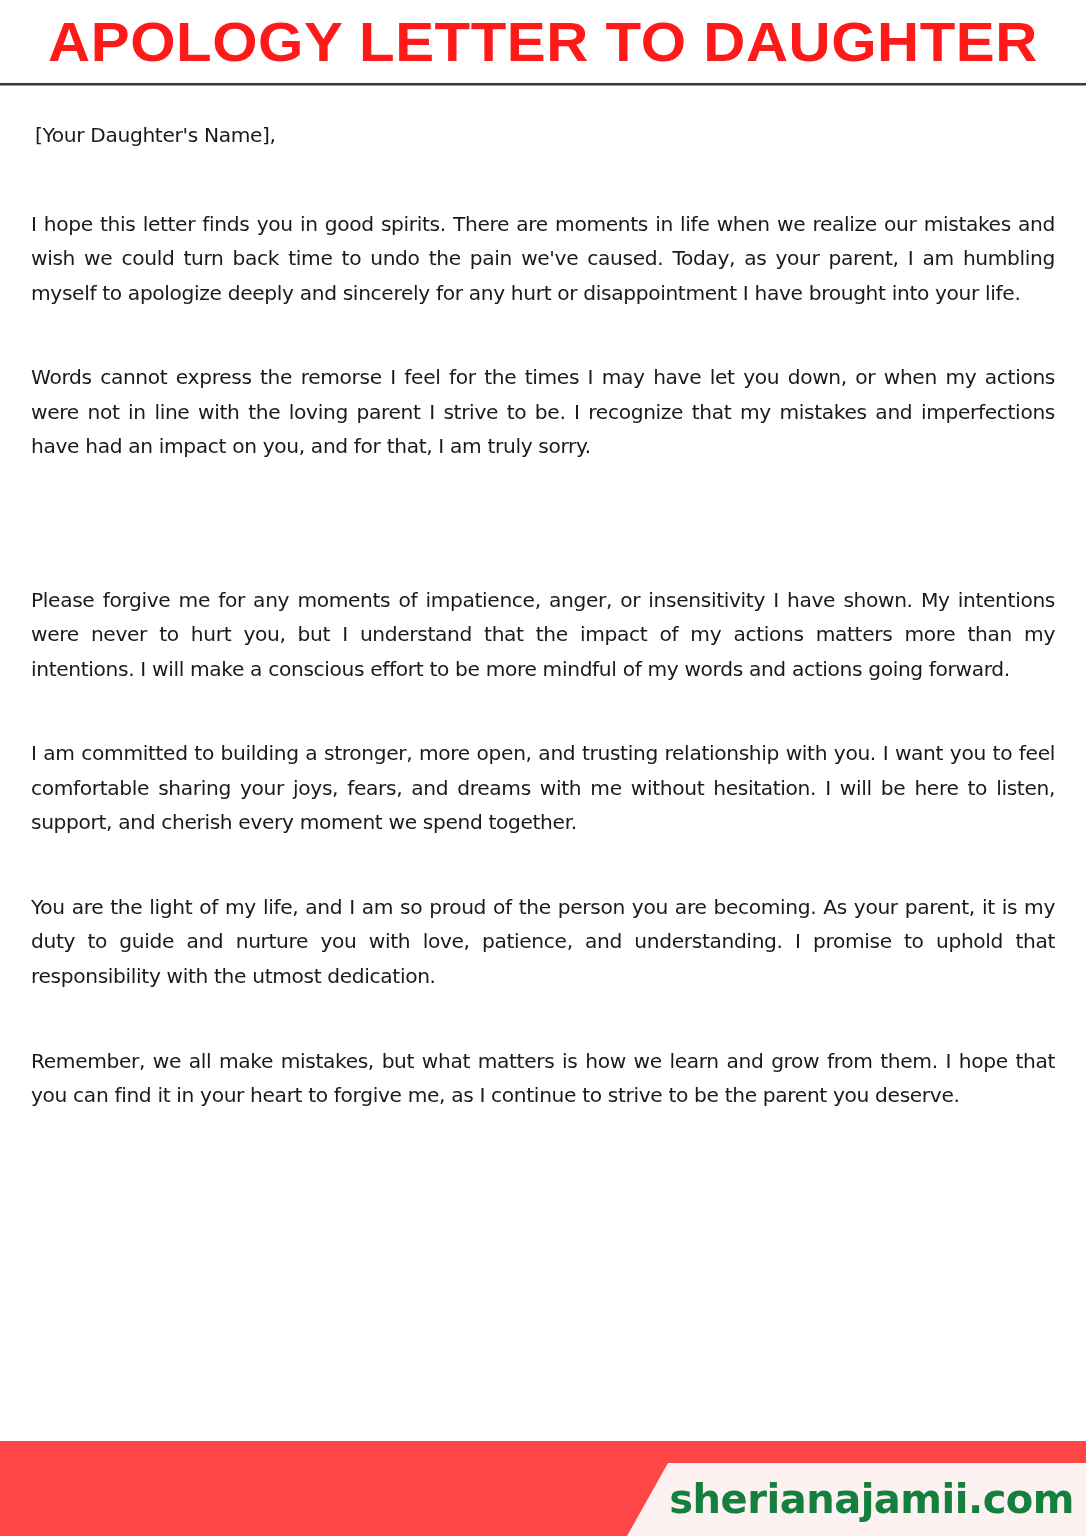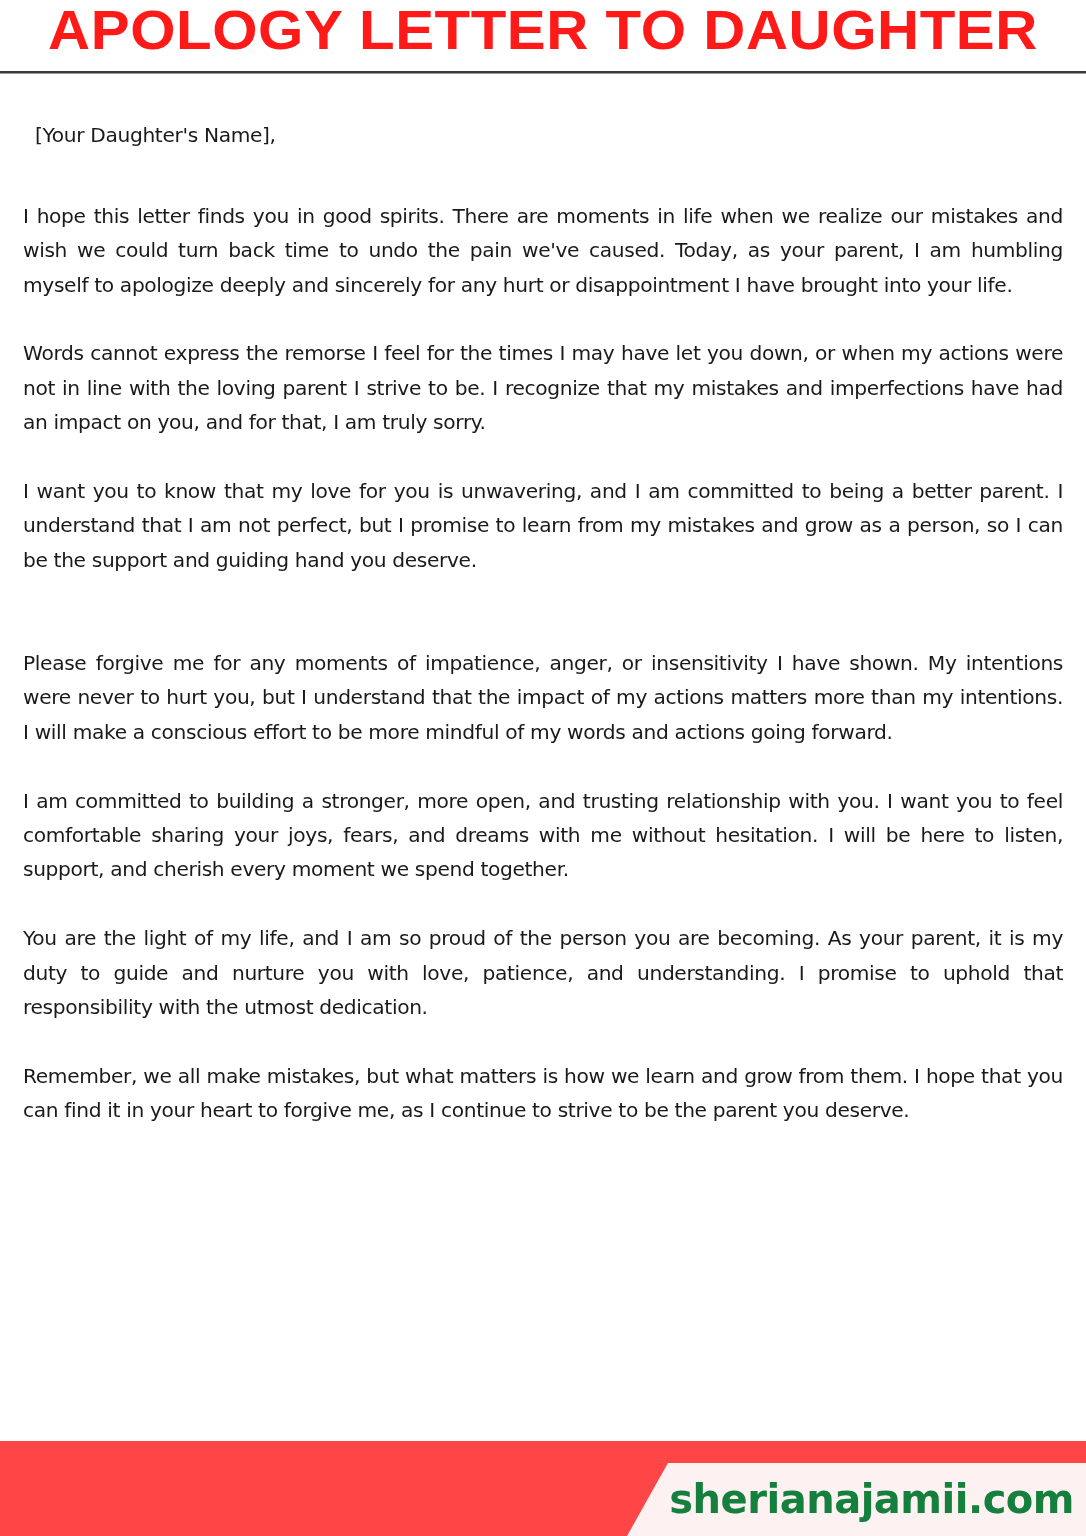--- a/index.html
+++ b/index.html
@@ -10,21 +10,21 @@
     body {
       width: 1086px;
       height: 1536px;
       position: relative;
       overflow: hidden;
       font-family: "DejaVu Sans", "Liberation Sans", sans-serif;
     }
     .header {
       position: absolute;
       left: 0;
-      top: 0;
+      top: 12px;
       width: 896px;
       height: 72px;
     }
     .title {
       position: absolute;
       left: 0;
       top: 0;
       width: 1086px;
       text-align: center;
       font-family: "Liberation Sans", "DejaVu Sans", sans-serif;
@@ -56,21 +56,21 @@
       font-family: "DejaVu Sans", "Liberation Sans", sans-serif;
       font-size: 20.2px;
       line-height: 34.4px;
       letter-spacing: -0.35px;
     }
     .salutation, .closing, .signature {
       margin: 12px;
       white-space: nowrap;
     }
     .para {
-      margin: 0;
+      margin: 8px;
       text-align: justify;
       text-align-last: left;
     }
     .gap {
       height: 34.4px;
     }
     .footer {
       position: absolute;
       left: 0;
       top: 1441px;
@@ -111,21 +111,20 @@
 <div class="letter">
   <p class="salutation">[Your Daughter's Name],</p>
   <div class="gap"></div>
 
   <p class="para">I hope this letter finds you in good spirits. There are moments in life when we realize our mistakes and wish we could turn back time to undo the pain we've caused. Today, as your parent, I am humbling myself to apologize deeply and sincerely for any hurt or disappointment I have brought into your life.</p>
   <div class="gap"></div>
 
   <p class="para">Words cannot express the remorse I feel for the times I may have let you down, or when my actions were not in line with the loving parent I strive to be. I recognize that my mistakes and imperfections have had an impact on you, and for that, I am truly sorry.</p>
   <div class="gap"></div>
 
-  <p class="para">I want you to know that my love for you is unwavering, and I am committed to being a better parent. I understand that I am not perfect, but I promise to learn from my mistakes and grow as a person, so I can be the support and guiding hand you deserve.</p>
   <div class="gap"></div>
 
   <div class="gap"></div>
 
   <p class="para">Please forgive me for any moments of impatience, anger, or insensitivity I have shown. My intentions were never to hurt you, but I understand that the impact of my actions matters more than my intentions. I will make a conscious effort to be more mindful of my words and actions going forward.</p>
   <div class="gap"></div>
 
   <p class="para">I am committed to building a stronger, more open, and trusting relationship with you. I want you to feel comfortable sharing your joys, fears, and dreams with me without hesitation. I will be here to listen, support, and cherish every moment we spend together.</p>
   <div class="gap"></div>
 

